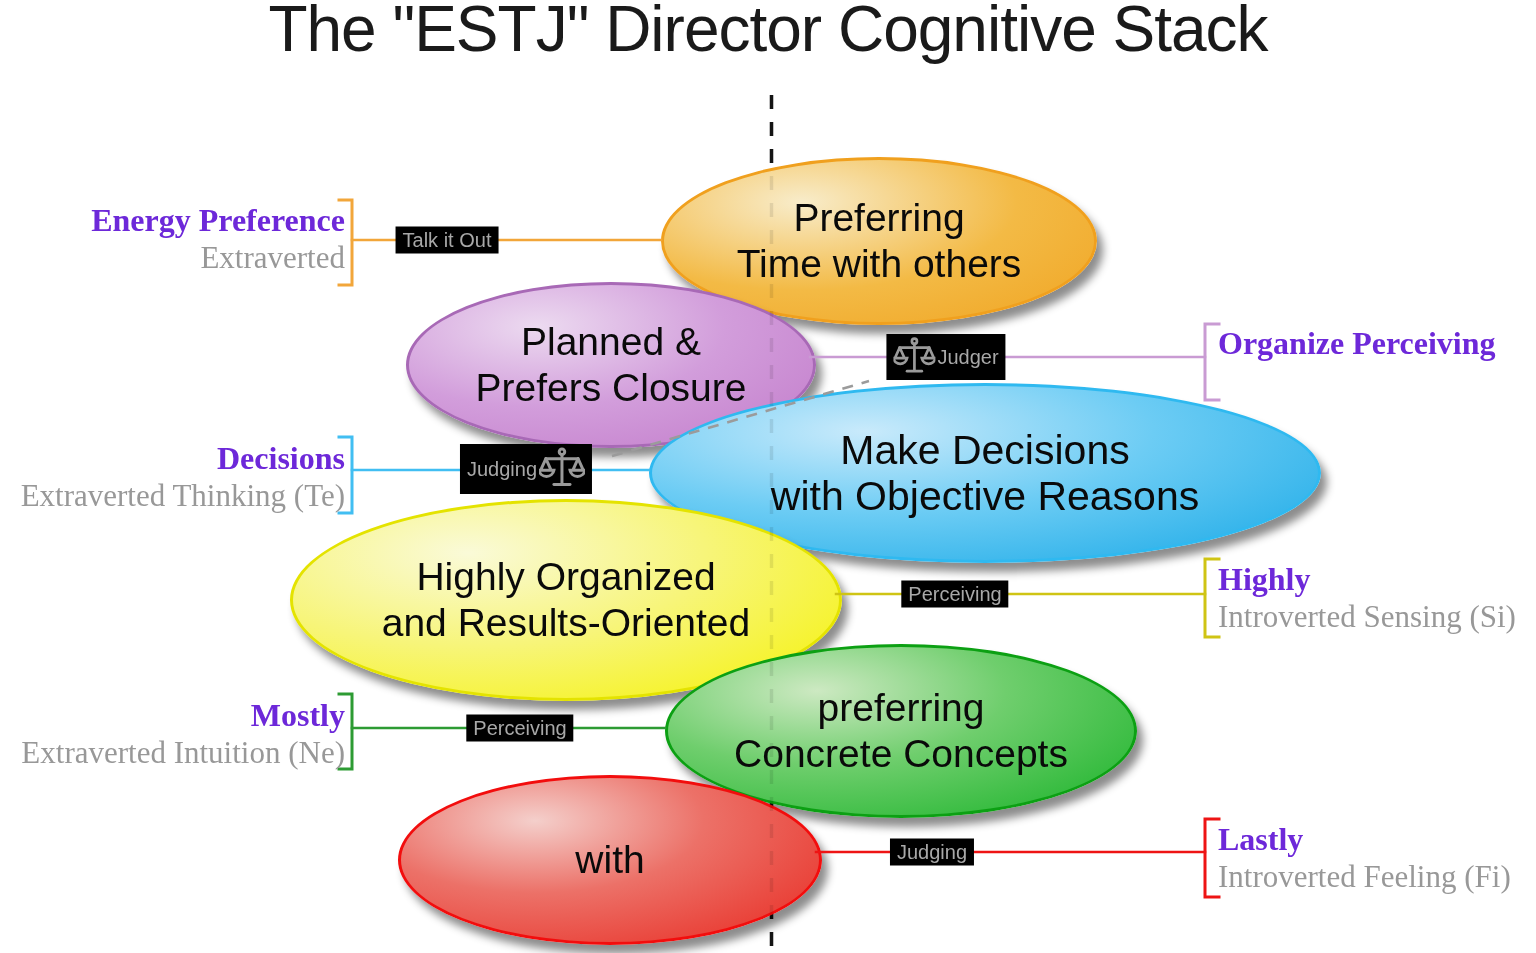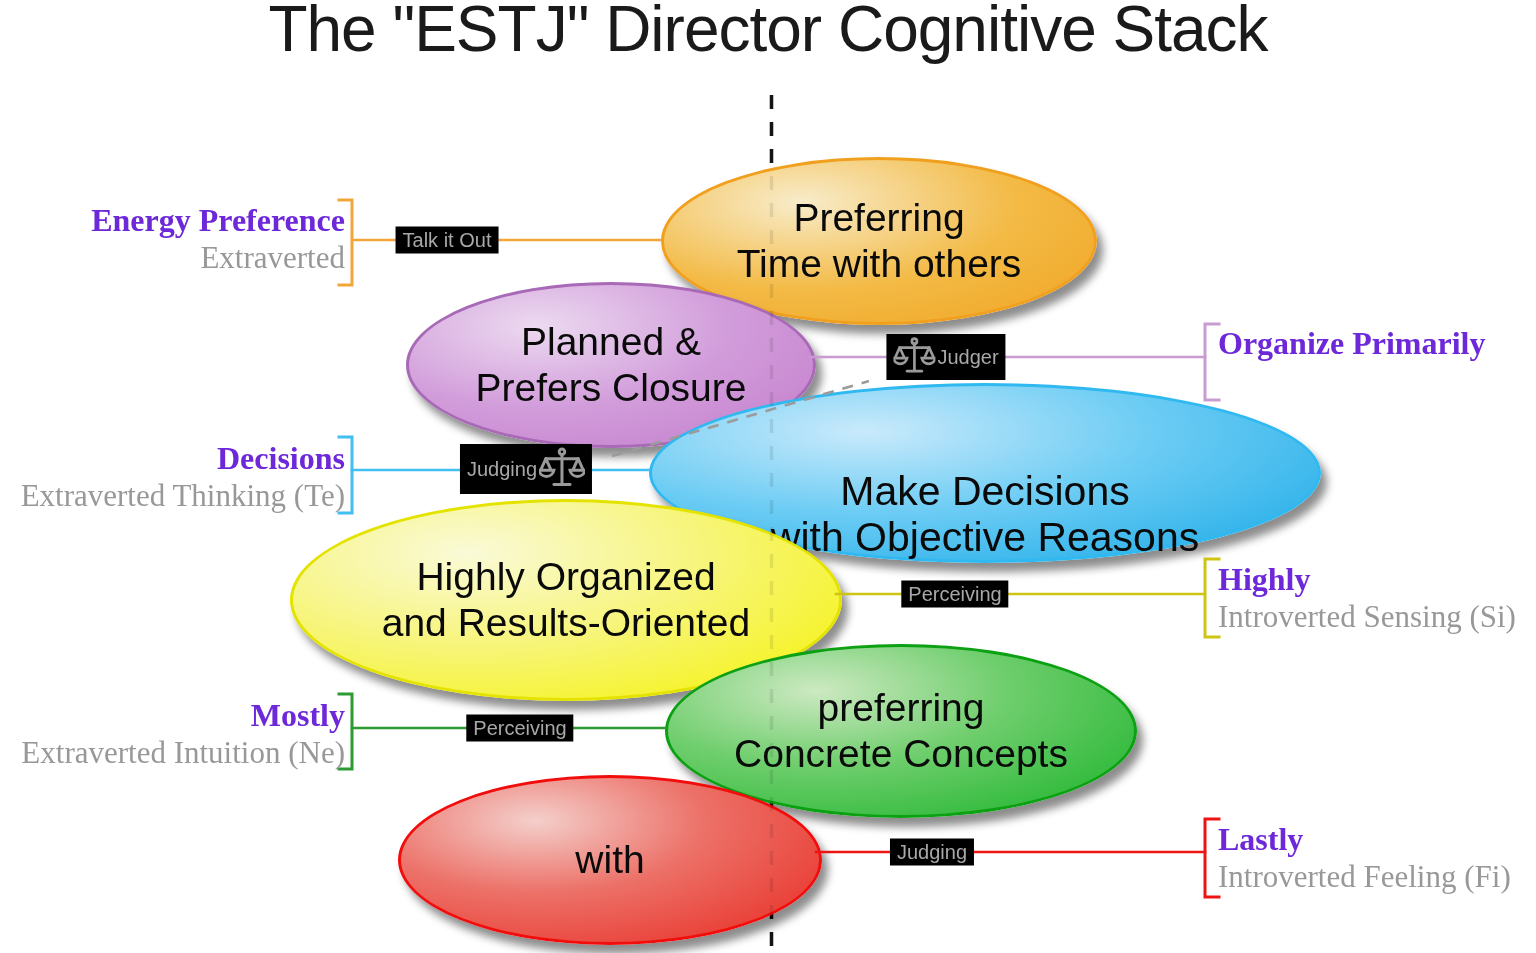--- a/index.html
+++ b/index.html
@@ -13,21 +13,21 @@
 
   .bubble{position:absolute;border-radius:50%;display:flex;align-items:center;justify-content:center;
           text-align:center;color:#0a0a0a;font-size:39px;line-height:46px;
           box-shadow:6px 9px 8px rgba(0,0,0,0.45);}
   .bubble .lbl{width:100%;}
   .orange{left:661px;top:157px;width:430px;height:162px;z-index:1;border:3px solid #f0a01e;
     background:radial-gradient(ellipse at 32% 26%,#f8ecca 0%,#f3ba45 52%,#f0a422 100%);}
   .purple{left:406px;top:282px;width:404px;height:160px;z-index:2;border:3px solid #a869b6;
     background:radial-gradient(ellipse at 32% 26%,#ecdaf0 0%,#d29ddb 48%,#c27bca 100%);}
   .blue{left:649px;top:383px;width:666px;height:174px;z-index:3;border:3px solid #2fb9f0;font-size:41px;
-    background:radial-gradient(ellipse at 32% 26%,#c9eafb 0%,#6cccf4 45%,#17a8e6 100%);align-items:flex-end;}
+    background:radial-gradient(ellipse at 32% 26%,#c9eafb 0%,#6cccf4 45%,#17a8e6 100%);}
   .yellow{left:290px;top:499px;width:546px;height:196px;z-index:4;border:3px solid #e4e300;
     background:radial-gradient(ellipse at 32% 26%,#fafad8 0%,#f7f57a 45%,#f5f203 100%);}
   .green{left:665px;top:644px;width:466px;height:168px;z-index:5;border:3px solid #0ca013;
     background:radial-gradient(ellipse at 32% 26%,#cde9c2 0%,#6fce6d 42%,#17b227 100%);}
   .red{left:398px;top:775px;width:418px;height:164px;z-index:6;border:3px solid #f20d0d;
     background:radial-gradient(ellipse at 32% 26%,#f4cfcb 0%,#ec7168 42%,#e82920 100%);}
 
   .ann{position:absolute;z-index:8;font-family:"Liberation Serif",serif;line-height:37px;white-space:nowrap;}
   .ann .b{font-weight:bold;font-size:32px;color:#6d28d9;}
   .ann .s{font-size:31px;color:#989898;}
@@ -106,21 +106,21 @@
   </div>
   <div class="ann left" style="top:440px">
     <div class="b">Decisions</div>
     <div class="s">Extraverted Thinking (Te)</div>
   </div>
   <div class="ann left" style="top:697px">
     <div class="b">Mostly</div>
     <div class="s">Extraverted Intuition (Ne)</div>
   </div>
   <div class="ann right" style="top:325px">
-    <div class="b">Organize Primarily</div>
+    <div class="b">Organize Perceiving</div>
   </div>
   <div class="ann right" style="top:561px">
     <div class="b">Highly</div>
     <div class="s">Introverted Sensing (Si)</div>
   </div>
   <div class="ann right" style="top:821px">
     <div class="b">Lastly</div>
     <div class="s">Introverted Feeling (Fi)</div>
   </div>
 

